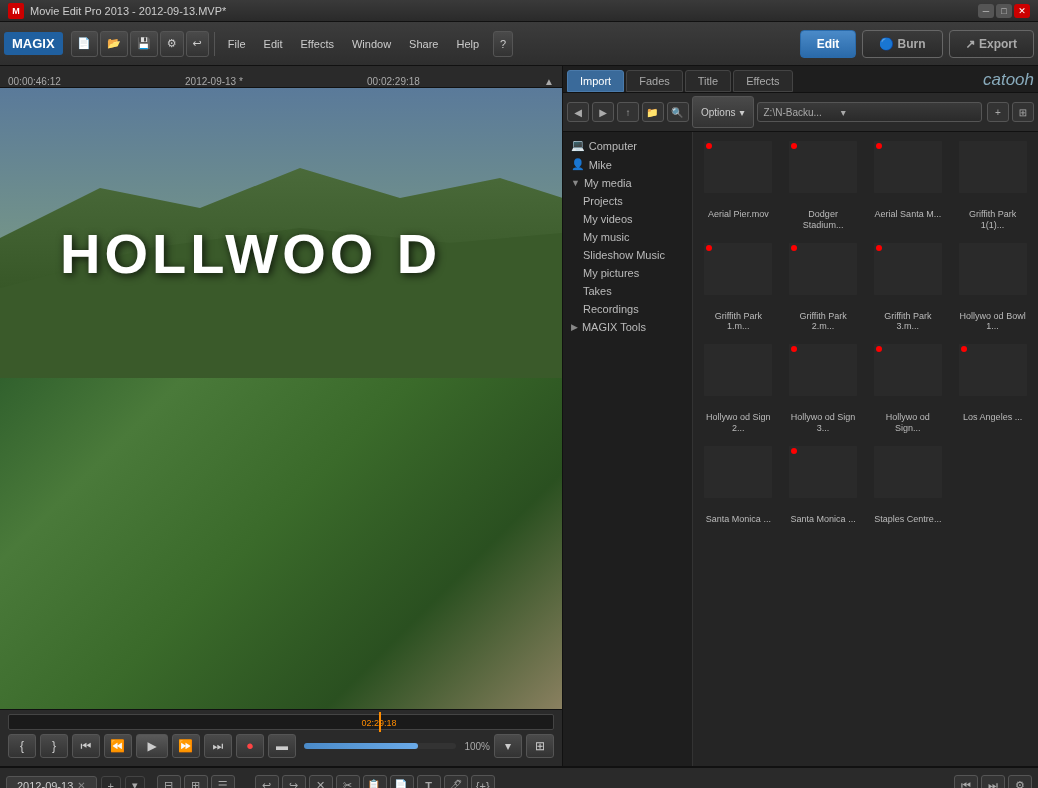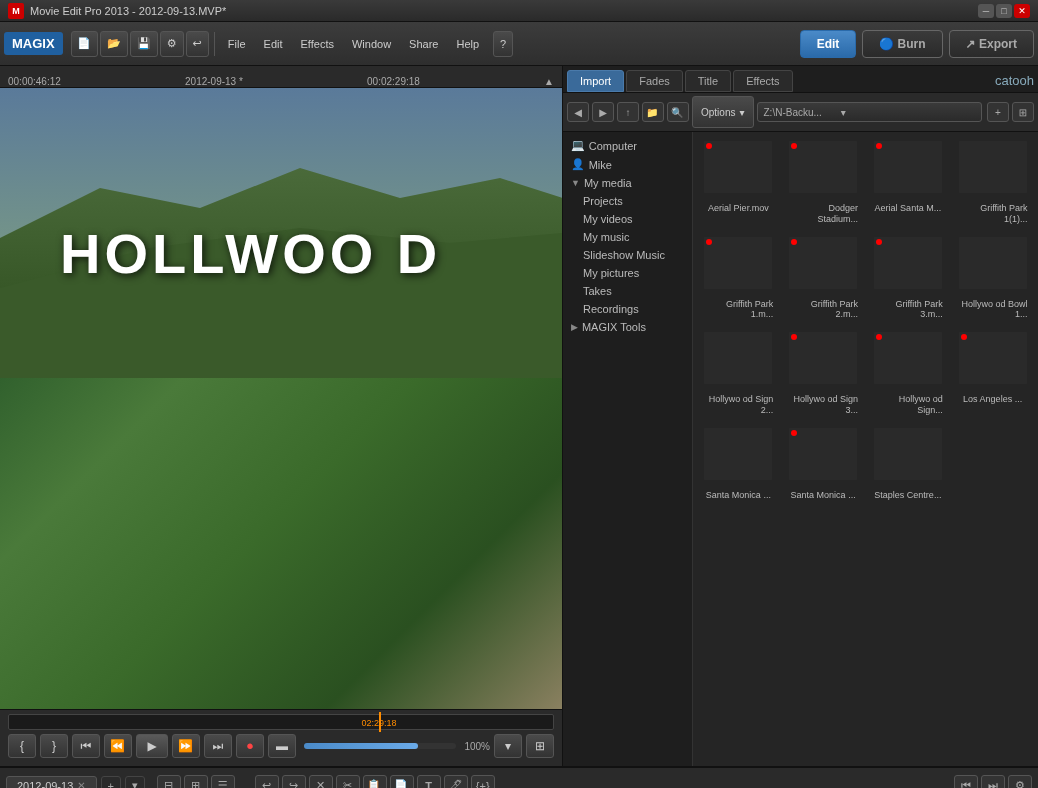--- a/index.html
+++ b/index.html
@@ -61,21 +61,21 @@
     #folder-tree { width: 130px; background: #1e1e1e; border-right: 1px solid #333; padding: 4px 0; overflow-y: auto; }
     .tree-item { padding: 3px 8px; cursor: pointer; font-size: 11px; color: #bbb; display: flex; align-items: center; gap: 4px; }
     .tree-item.sub { padding-left: 20px; }
     .tree-arrow { font-size: 9px; color: #888; }
     #file-grid { flex: 1; padding: 6px; display: grid; grid-template-columns: repeat(4, 1fr); gap: 6px; overflow-y: auto; align-content: start; }
     .file-item { display: flex; flex-direction: column; align-items: center; cursor: pointer; padding: 3px; border-radius: 3px; }
     .file-item.selected { background: #1a3a6a; border: 1px solid #3a6aaa; }
     .file-thumb { width: 68px; height: 52px; background: #333; border-radius: 2px; position: relative; overflow: hidden; display: flex; align-items: center; justify-content: center; }
     .file-thumb .film-strip { position: absolute; top: 0; left: 0; right: 0; bottom: 0; background: #2a2a2a; }
     .file-thumb .red-dot { position: absolute; top: 2px; left: 2px; width: 6px; height: 6px; background: red; border-radius: 50%; }
-    .file-name { font-size: 9px; color: #bbb; text-align: right; margin-top: 10px; max-width: 70px; word-break: break-word; line-height: 1.2; }
+    .file-name { font-size: 9px; color: #bbb; text-align: center; margin-top: 16px; max-width: 70px; word-break: break-word; line-height: 1.2; }
     .film-icon { font-size: 22px; color: #c8a820; }
 
     
     #media-right { display: flex; flex-direction: column; flex: 1; overflow: hidden; }
     #file-grid-container { flex: 1; overflow-y: scroll; overflow-x: hidden; }
     #file-grid-container::-webkit-scrollbar { width: 12px; }
     #file-grid-container::-webkit-scrollbar-track { background: #1a1a1a; }
     #file-grid-container::-webkit-scrollbar-thumb { background: #555; border-radius: 3px; }
 
     
@@ -204,21 +204,21 @@
   </div>
 
   <div id="media-panel">
 
     <div id="media-tabs">
       <div class="media-tab active">Import</div>
       <div class="media-tab inactive">Fades</div>
       <div class="media-tab inactive">Title</div>
       <div class="media-tab inactive">Effects</div>
       <div style="margin-left:auto;display:flex;align-items:center;padding-bottom:2px;">
-        <span style="font-size:13px;color:#8ab;">catooh</span>
+        <span style="font-style:italic;font-size:17px;color:#8ab;">catooh</span>
       </div>
     </div>
 
     <div id="media-toolbar">
       <button class="nav-btn">◀</button>
       <button class="nav-btn">▶</button>
       <button class="nav-btn">↑</button>
       <button class="nav-btn">📁</button>
       <button class="nav-btn">🔍</button>
       <div class="options-dropdown">

